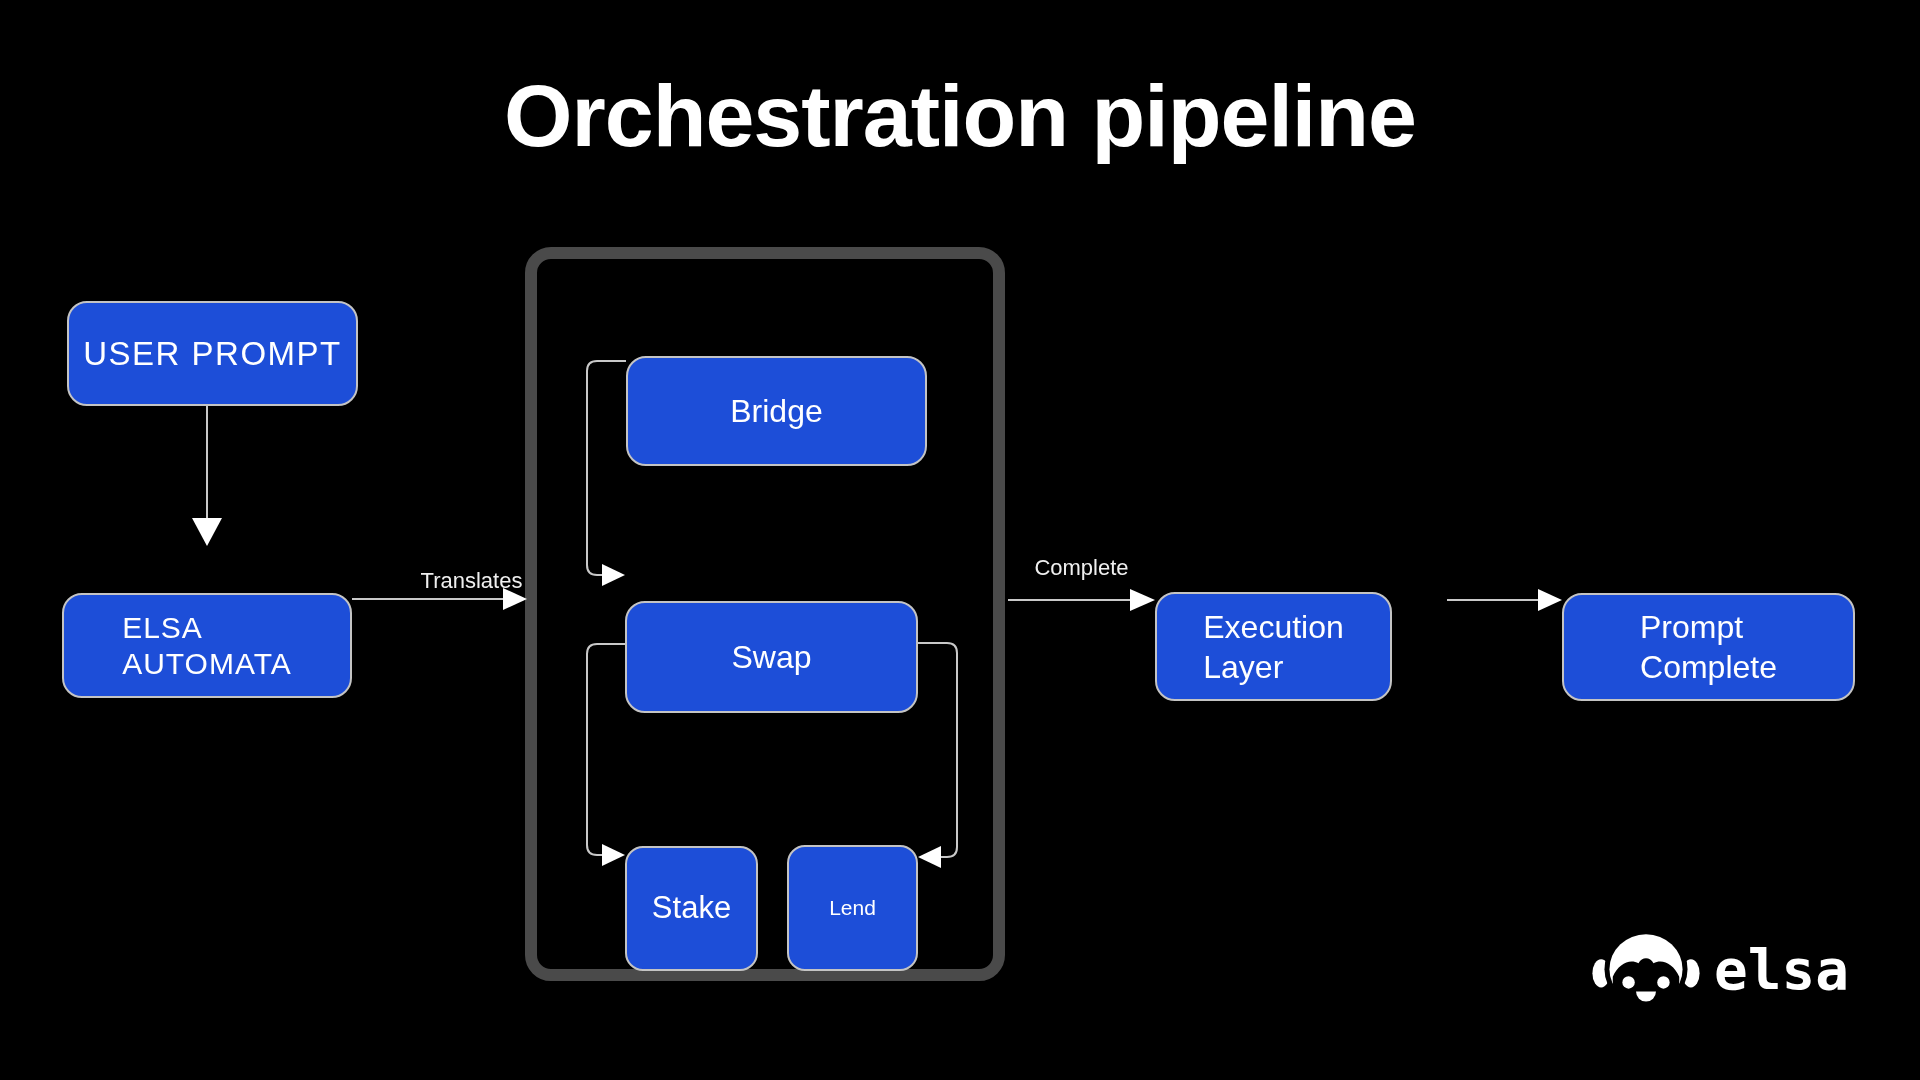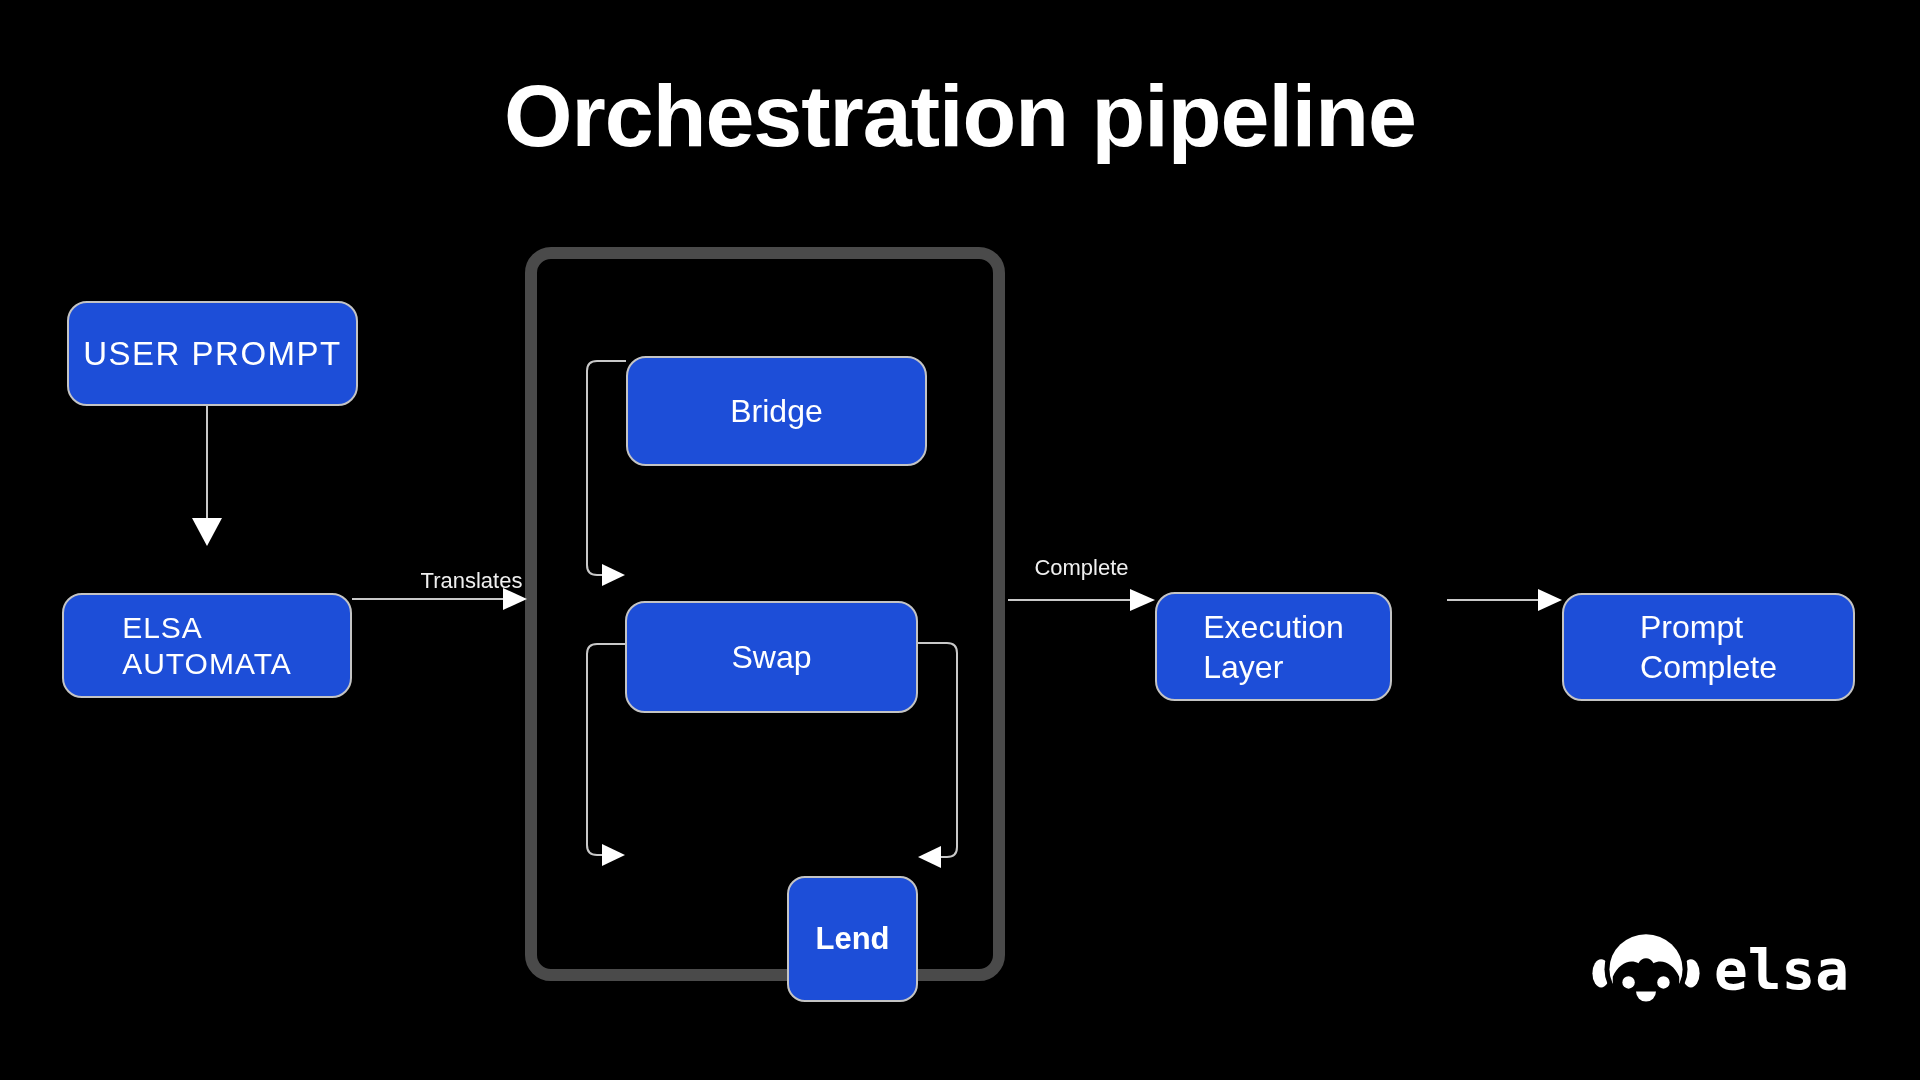--- a/index.html
+++ b/index.html
@@ -33,21 +33,21 @@
     font-size: 32px; line-height: 1.25;
     white-space: pre-line;
     color: var(--text, #fff);
     margin-top: 48px;
   }
   #node-user-prompt    { left: 67px;   top: 253px; width: 291px; height: 105px; letter-spacing: 1.5px; font-size: 33px; }
   #node-elsa-automata  { left: 62px;   top: 545px; width: 290px; height: 105px; letter-spacing: 1px;   font-size: 30px; line-height: 1.2; }
   #node-bridge         { left: 626px;  top: 308px; width: 301px; height: 110px; }
   #node-swap           { left: 625px;  top: 553px; width: 293px; height: 112px; }
   #node-stake          { left: 625px;  top: 798px; width: 133px; height: 125px; font-size: 31px; border-radius: 18px; }
-  #node-lend           { left: 787px;  top: 828px; width: 131px; height: 126px; font-size: 31px; border-radius: 18px; font-weight: bold; }
+  #node-lend           { left: 787px;  top: 797px; width: 131px; height: 126px; font-size: 21px; border-radius: 18px; }
   #node-execution-layer{ left: 1155px; top: 544px; width: 237px; height: 109px; }
   #node-prompt-complete{ left: 1562px; top: 545px; width: 293px; height: 108px; }
   #container-box {
     position: absolute;
     left: 525px; top: 247px;
     width: 480px; height: 734px;
     box-sizing: border-box;
     border: 12px solid var(--container-border, #4a4a4a);
     border-radius: 26px;
     background: transparent;
@@ -107,20 +107,21 @@
 
     <path class="edge-line" d="M1447 600 L1538 600"></path>
     <path class="edge-arrow" d="M1562 600 L1538 589 L1538 611 Z"></path>
   </svg>
 
   <div class="node" id="node-user-prompt">USER PROMPT</div>
   <div class="node" id="node-elsa-automata">ELSA
 AUTOMATA</div>
   <div class="node" id="node-bridge">Bridge</div>
   <div class="node" id="node-swap">Swap</div>
+  <div class="node" id="node-stake">Stake</div>
   <div class="node" id="node-lend">Lend</div>
   <div class="node" id="node-execution-layer">Execution
 Layer</div>
   <div class="node" id="node-prompt-complete">Prompt
 Complete</div>
 
   <div class="edge-label" id="edge-label-translates">Translates</div>
   <div class="edge-label" id="edge-label-compile">Complete</div>
 
   <div id="logo">

